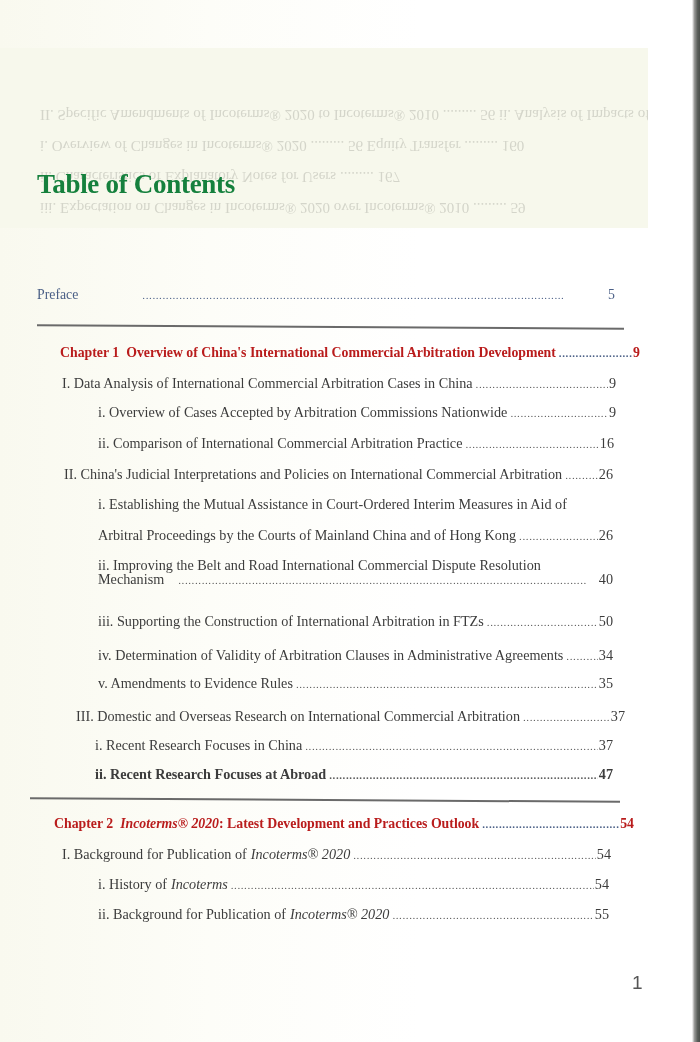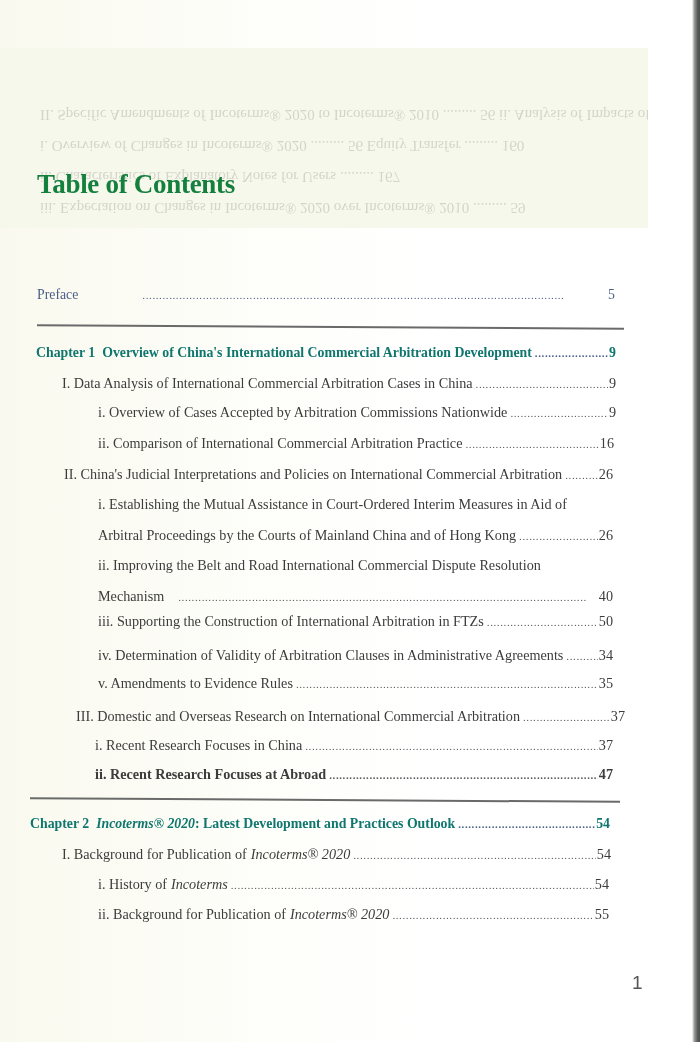--- a/index.html
+++ b/index.html
@@ -34,21 +34,21 @@
     }
     .entry .label { flex: 0 0 auto; }
     .entry .dots {
       flex: 1 1 auto; overflow: hidden; margin: 0 1px 0 3px;
       color: #5a5a5a; letter-spacing: 0.6px; font-size: 11px;
     }
     .entry .dots::before {
       content: "..............................................................................................................................................................................................................................";
     }
     .entry .page { flex: 0 0 auto; }
-    .entry.chapter { color: #0f766e; font-weight: bold; font-size: 13.8px; }
+    .entry.chapter { color: #b91c1c; font-weight: bold; font-size: 13.8px; margin-left: 24px; }
     .entry.chapter .dots { color: #4a5f86; }
     .entry.preface { color: #4a5f86; font-size: 13.8px; gap: 44px; }
     .entry.preface .dots { color: #4a5f86; margin-left: 20px; }
     .entry.preface .page { color: #4a5f86; }
     .divider {
       position: absolute; height: 2px; background: #6a6a6a;
     }
     .folio {
       position: absolute; left: 632px; top: 972px; font-family: "Liberation Sans", sans-serif;
       font-size: 19px; color: #555;
@@ -113,21 +113,21 @@
   </div>
   <div class="entry" style="left:98px; top:527px; width:515px;justify-content:space-between;">
     <span class="label">Arbitral Proceedings by the Courts of Mainland China and of Hong Kong</span>
     <span class="dots"></span>
     <span class="page">26</span>
   </div>
 
   <div class="entry" style="left:98px; top:557px; width:515px;">
     <span class="label">ii. Improving the Belt and Road International Commercial Dispute Resolution</span>
   </div>
-  <div class="entry" style="left:98px; top:588px; width:515px;gap:11px;">
+  <div class="entry" style="left:98px; top:571px; width:515px;gap:11px;">
     <span class="label">Mechanism</span>
     <span class="dots"></span>
     <span class="page">40</span>
   </div>
 
   <div class="entry" style="left:98px; top:613px; width:515px;text-align:right;">
     <span class="label">iii. Supporting the Construction of International Arbitration in FTZs</span>
     <span class="dots"></span>
     <span class="page">50</span>
   </div>

